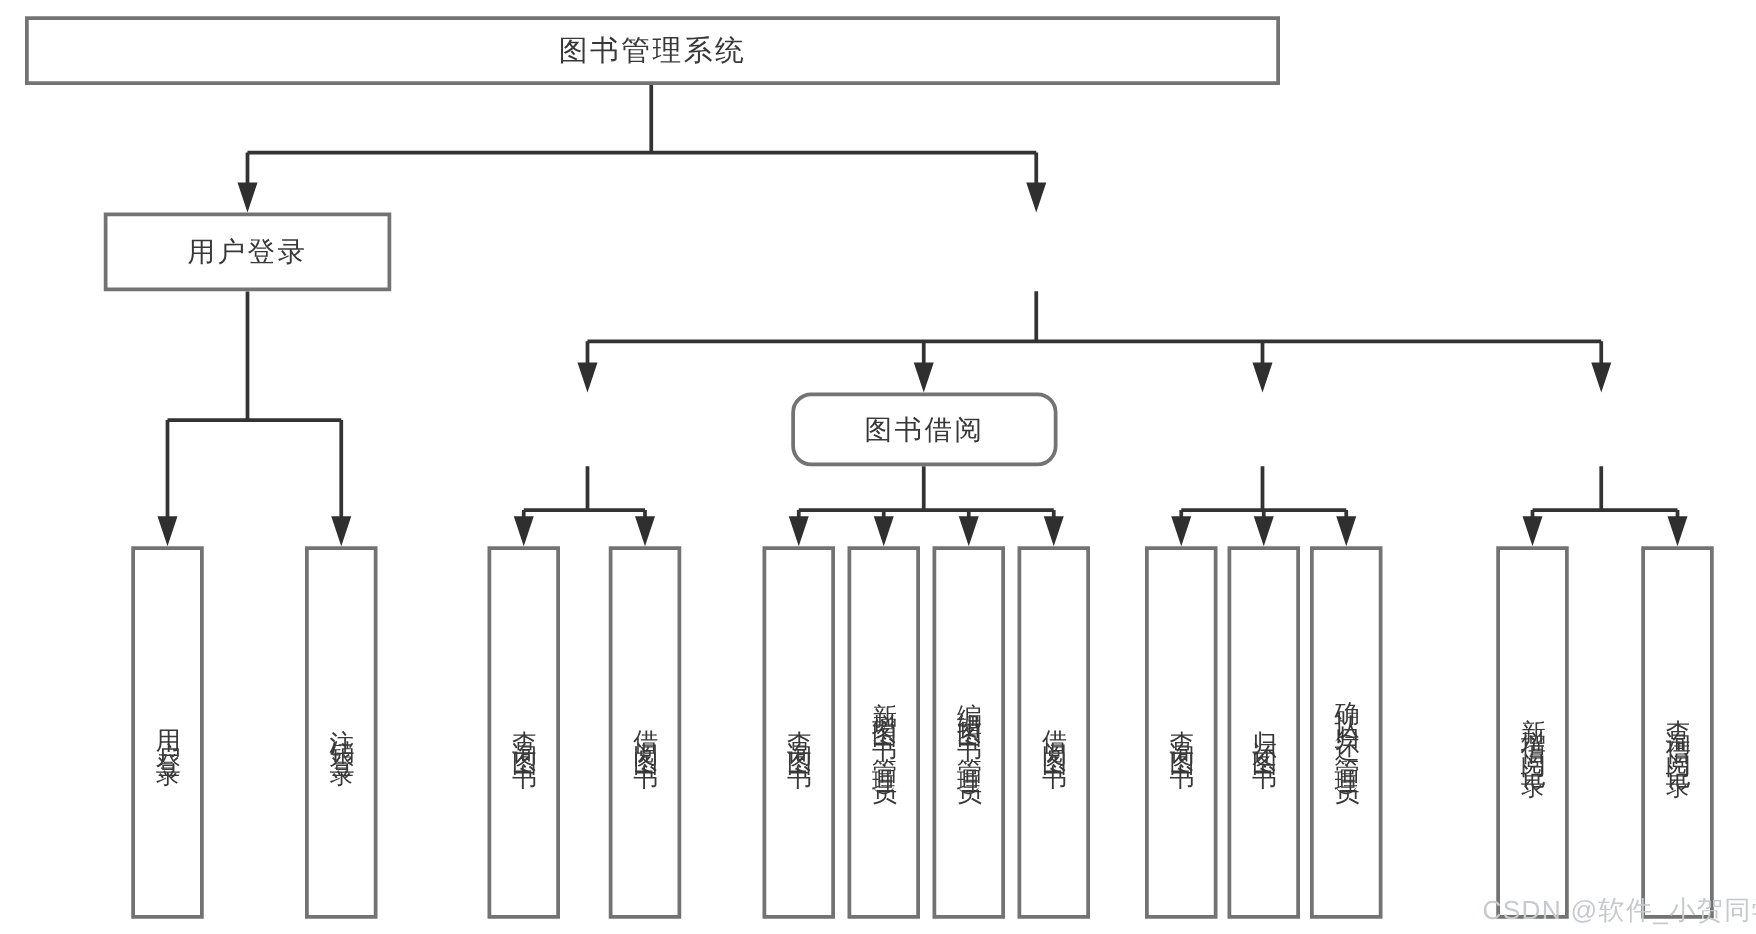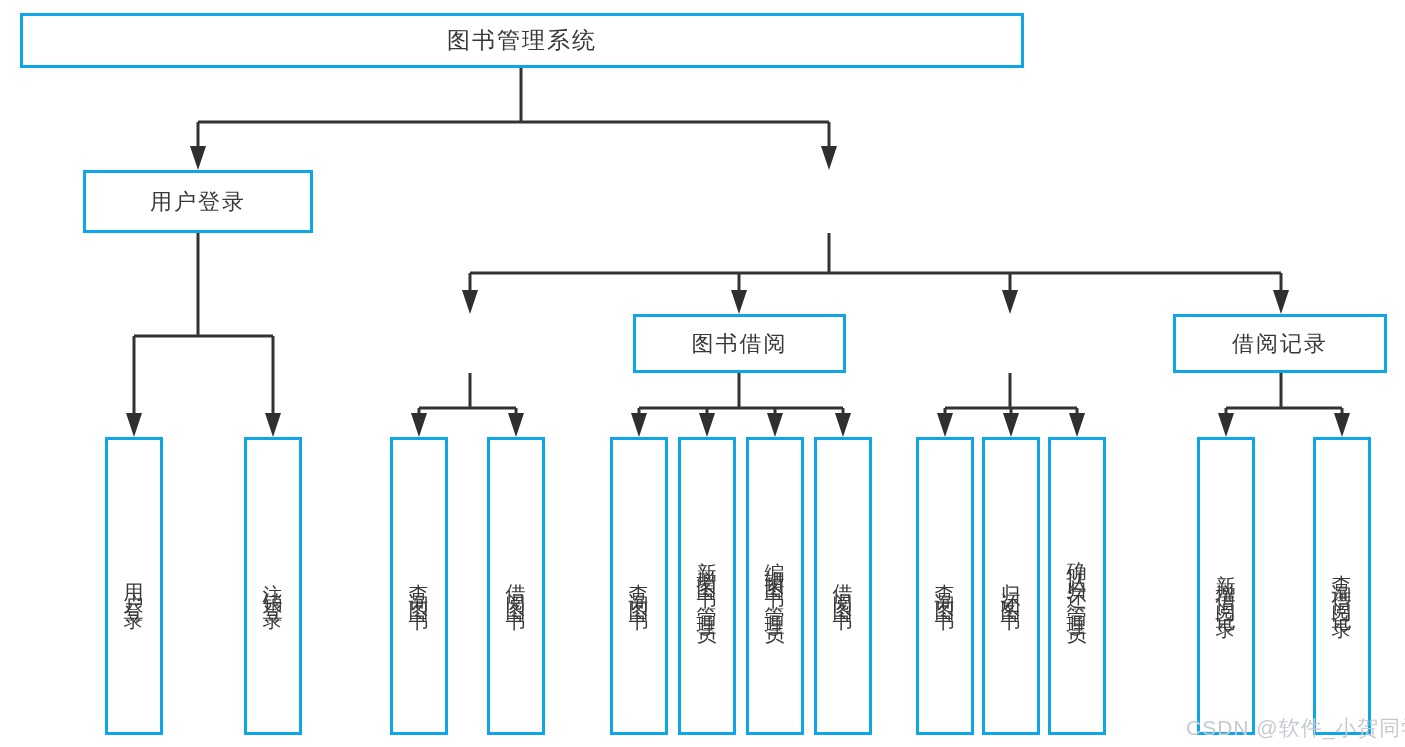--- a/index.html
+++ b/index.html
@@ -1,21 +1,21 @@
 <!DOCTYPE html>
 <html><head>
 <meta charset="utf-8">
 <style>
   html,body{margin:0;padding:0;background:#ffffff;}
   body{font-family:"Liberation Sans", sans-serif;}
   .canvas{position:relative;width:1405px;height:747px;background:#ffffff;overflow:hidden;}
   .wires{position:absolute;left:0;top:0;z-index:1;}
   .node{
     position:absolute;box-sizing:border-box;
-    border:3px solid #0ea5e9;background:#ffffff;
+    border:3px solid #737373;background:#ffffff;
     display:flex;align-items:center;justify-content:center;
     font-size:22px;color:#383838;letter-spacing:2px;
     z-index:2;white-space:nowrap;
   }
   .root{font-size:23px;}
   .vnode{
     writing-mode:vertical-rl;text-orientation:mixed;
     font-size:20px;letter-spacing:9px;white-space:normal;
     line-height:1;
   }
@@ -66,22 +66,21 @@
       <polygon points="1069,413 1085,413 1077,437"></polygon>
       <polygon points="1218,413 1234,413 1226,437"></polygon>
       <polygon points="1334,413 1350,413 1342,437"></polygon>
     </g>
   </svg>
 
   <div class="node root" style="left:20px;top:13px;width:1004px;height:55px;">图书管理系统</div>
 
   <div class="node" style="left:83px;top:170px;width:230px;height:63px;">用户登录</div>
 
-  <div class="node" style="left:633px;top:314px;width:213px;height:59px;">图书借阅</div>
-  <div class="node" style="left:1173px;top:314px;width:214px;height:59px;">借阅记录</div>
+  <div class="node" style="left:633px;top:314px;width:213px;height:59px;border-radius:16px;">图书借阅</div>
 
   <div class="node vnode" style="left:105px;top:437px;width:58px;height:298px;">用户登录</div>
   <div class="node vnode" style="left:244px;top:437px;width:58px;height:298px;">注销登录</div>
 
   <div class="node vnode" style="left:390px;top:437px;width:58px;height:298px;">查询图书</div>
   <div class="node vnode" style="left:487px;top:437px;width:58px;height:298px;">借阅图书</div>
 
   <div class="node vnode" style="left:610px;top:437px;width:58px;height:298px;">查询图书</div>
   <div class="node vnode" style="left:678px;top:437px;width:58px;height:298px;">新增图书（管理员）</div>
   <div class="node vnode" style="left:746px;top:437px;width:58px;height:298px;">编辑图书（管理员）</div>

